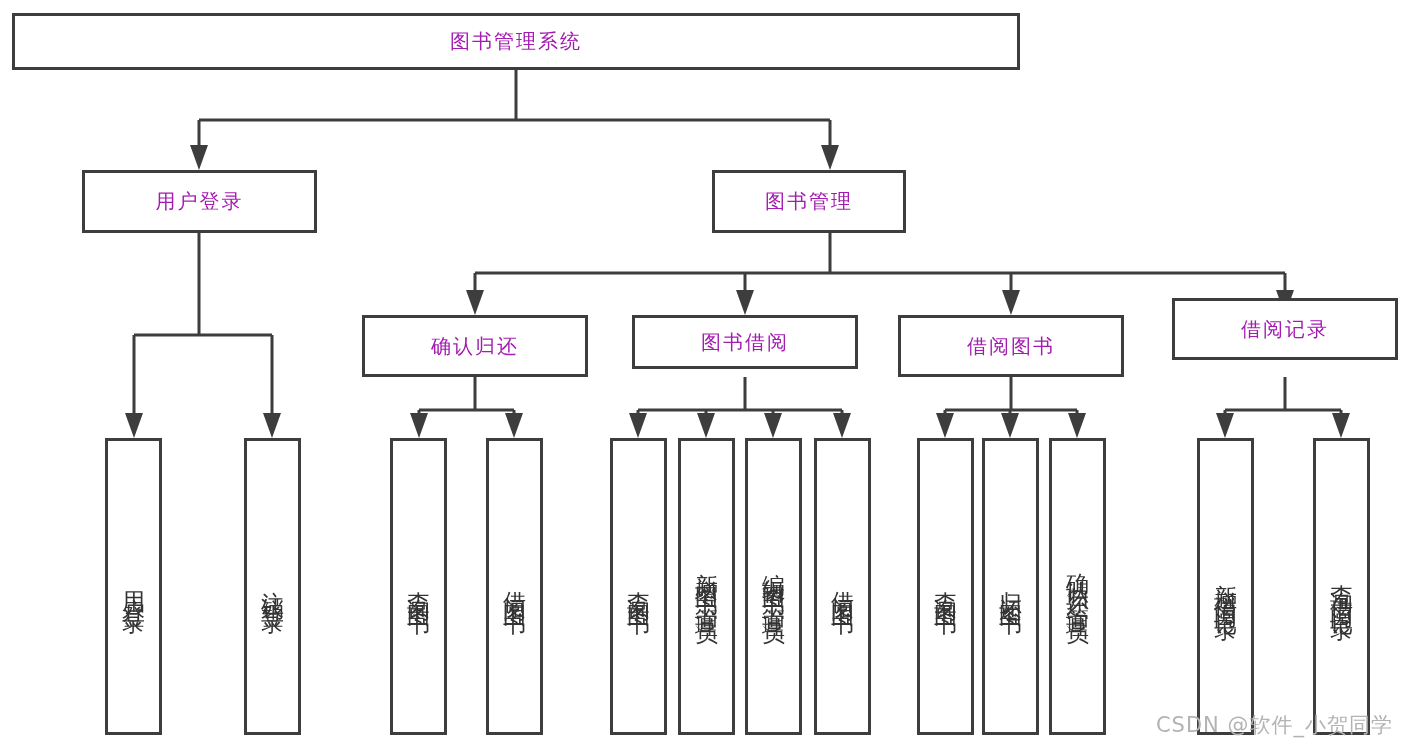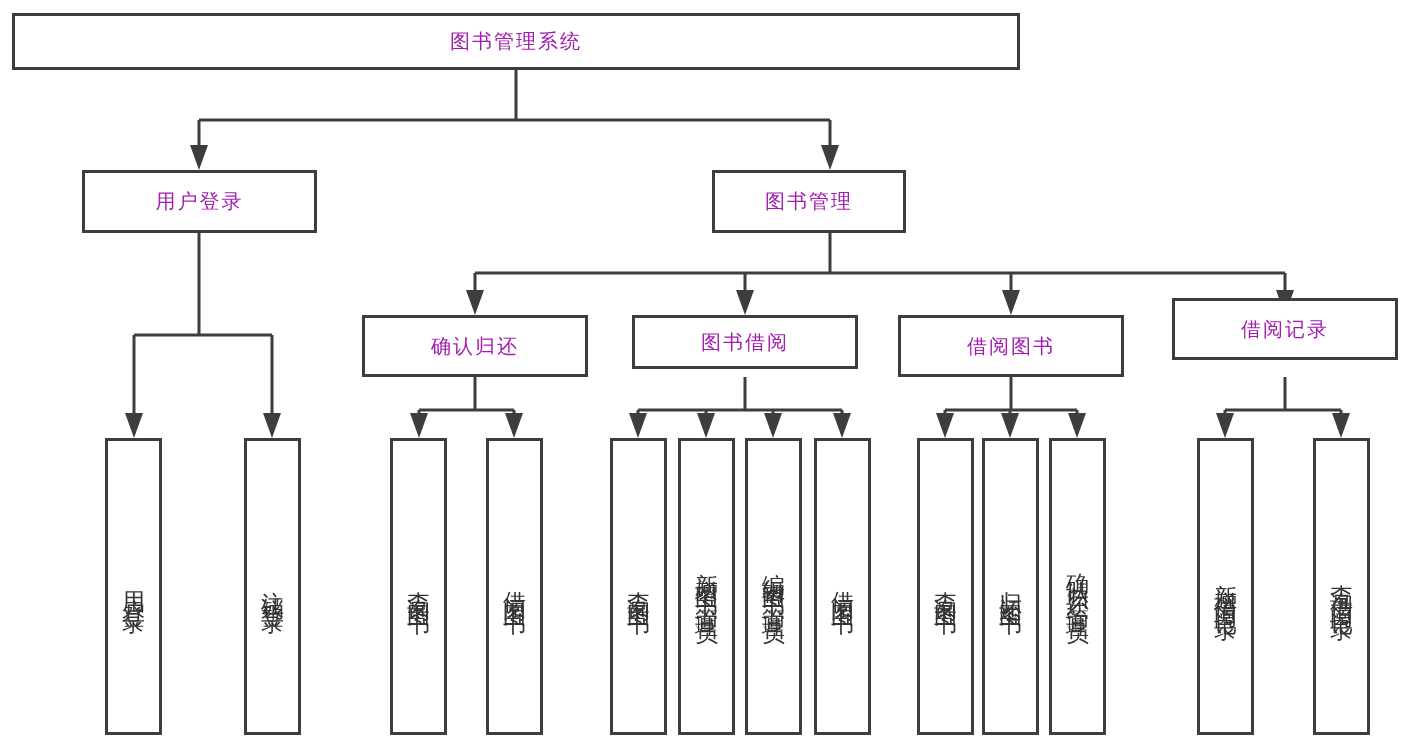--- a/index.html
+++ b/index.html
@@ -154,14 +154,15 @@
   <div class="node v" style="left:1049px; top:438px; width:57px; height:297px">
     <span>确认归还（管理员）</span>
   </div>
   <div class="node v" style="left:1197px; top:438px; width:57px; height:297px">
     <span>新增借阅记录</span>
   </div>
   <div class="node v" style="left:1313px; top:438px; width:57px; height:297px">
     <span>查询借阅记录</span>
   </div>
 
+  <div class="watermark">CSDN @软件_小贺同学</div>
 
 </div>
 
 </body></html>

